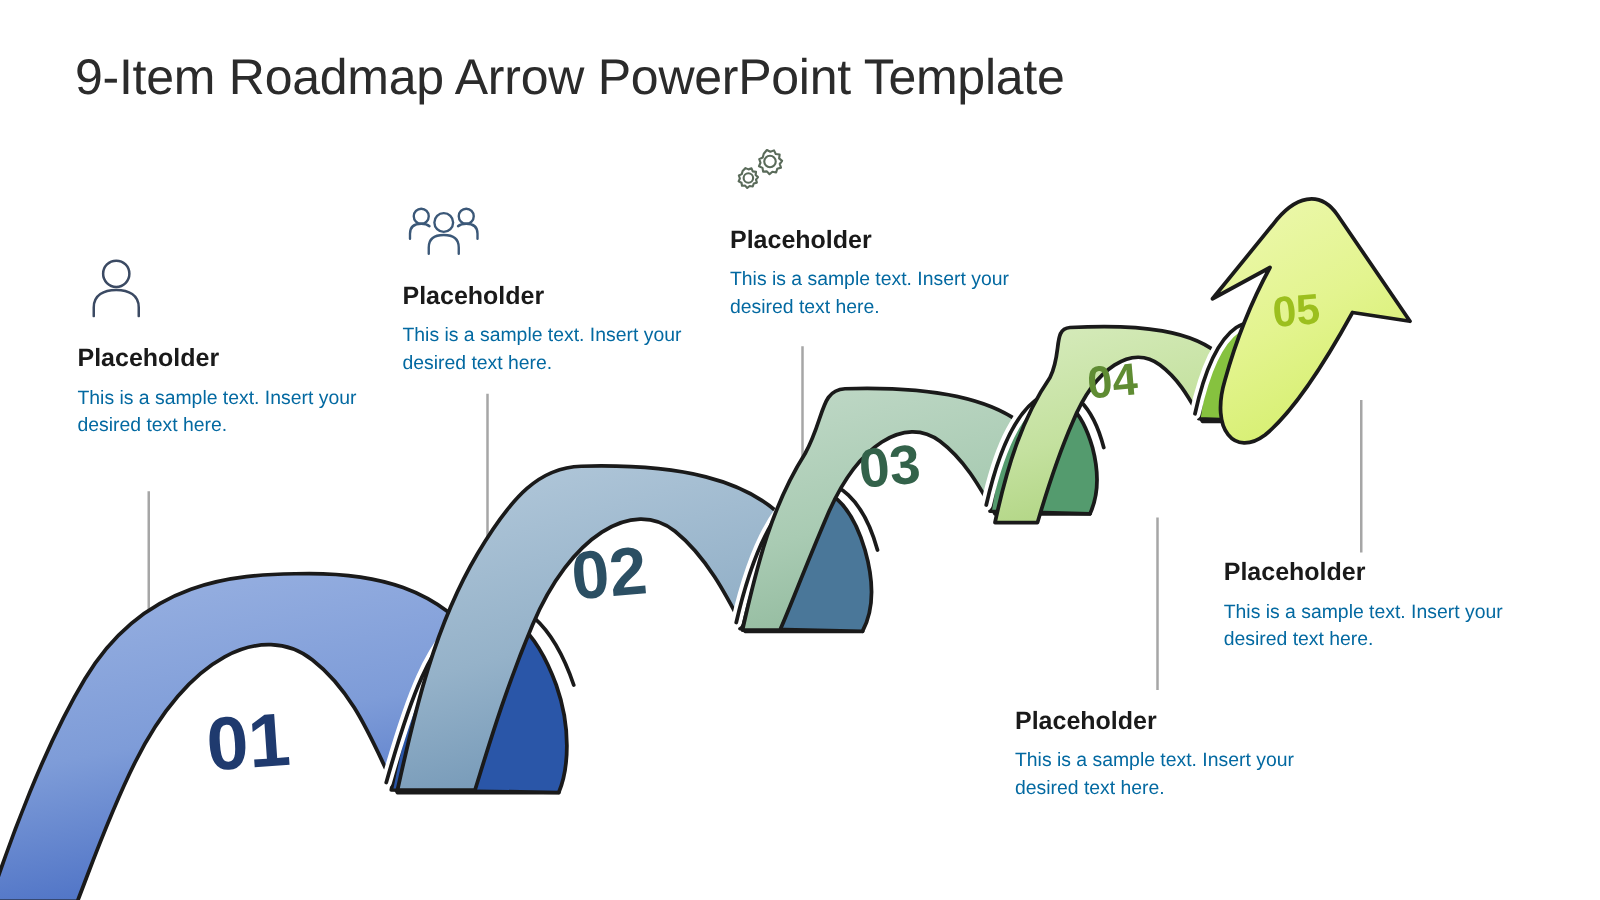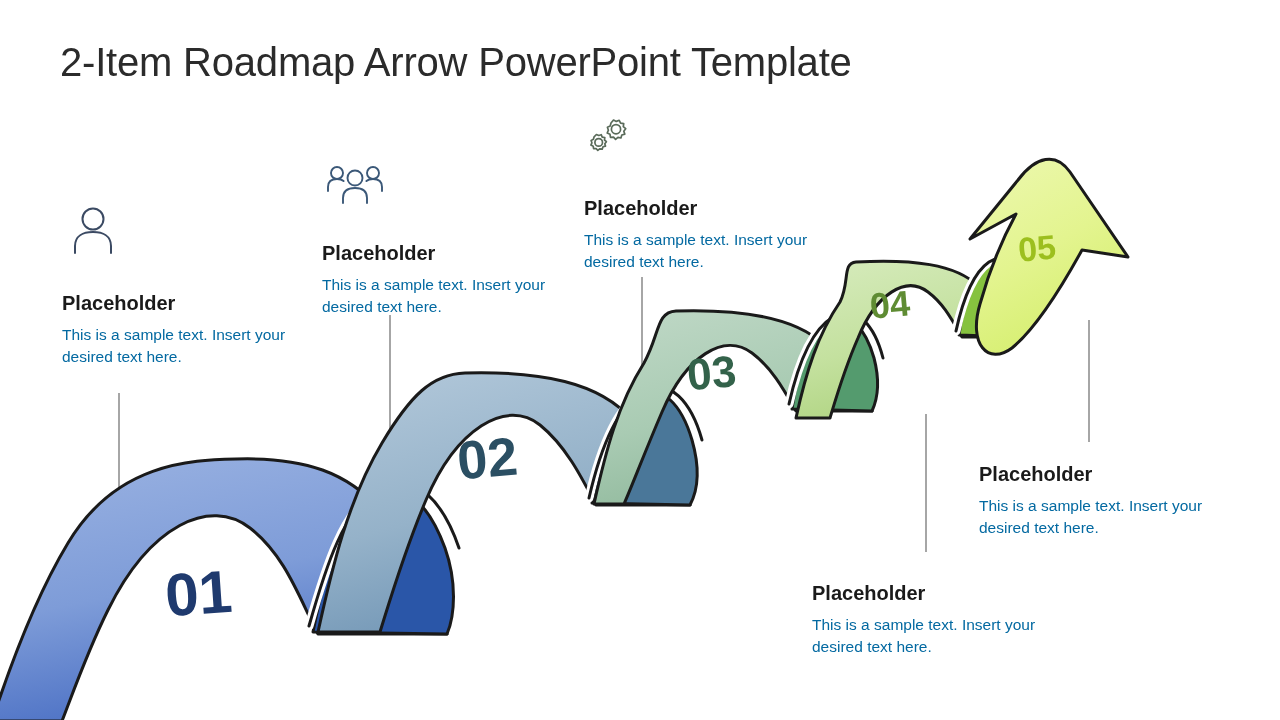--- a/index.html
+++ b/index.html
@@ -42,21 +42,20 @@
     left: 0;
     top: 0;
     width: 1280px;
     height: 720px;
     pointer-events: none;
   }
 
   
   .callout {
     position: absolute;
-    margin-top: 16px;
   }
   .callout-title {
     font-size: 20px;
     font-weight: bold;
     color: #1a1a1a;
     margin: 0 0 10px 0;
     line-height: 1.1;
     white-space: nowrap;
   }
   .callout-body {
@@ -93,21 +92,21 @@
   #connector-2 { left: 389px;  top: 315px; height: 127px; }
   #connector-3 { left: 641px;  top: 277px; height: 106px; }
   #connector-4 { left: 925px;  top: 414px; height: 138px; }
   #connector-5 { left: 1088px; top: 320px; height: 122px; }
 </style>
 </head>
 <body>
 
 <div id="slide" style="background: rgb(255, 255, 255);">
 
-  <div id="slide-title" style="color: rgb(43, 43, 43);">2-Item Roadmap Arrow PowerPoint Template</div>
+  <div id="slide-title" style="color: rgb(43, 43, 43);">9-Item Roadmap Arrow PowerPoint Template</div>
 
   <div class="connector" id="connector-1" style="background: rgb(166, 166, 166);"></div>
   <div class="connector" id="connector-2" style="background: rgb(166, 166, 166);"></div>
   <div class="connector" id="connector-3" style="background: rgb(166, 166, 166);"></div>
   <div class="connector" id="connector-4" style="background: rgb(166, 166, 166);"></div>
   <div class="connector" id="connector-5" style="background: rgb(166, 166, 166);"></div>
 
   <svg id="ribbon-art" viewBox="0 0 1280 720" width="1280" height="720" xmlns="http://www.w3.org/2000/svg">
     <defs>
       <linearGradient id="grad01" x1="0" y1="0" x2="0.35" y2="1">

